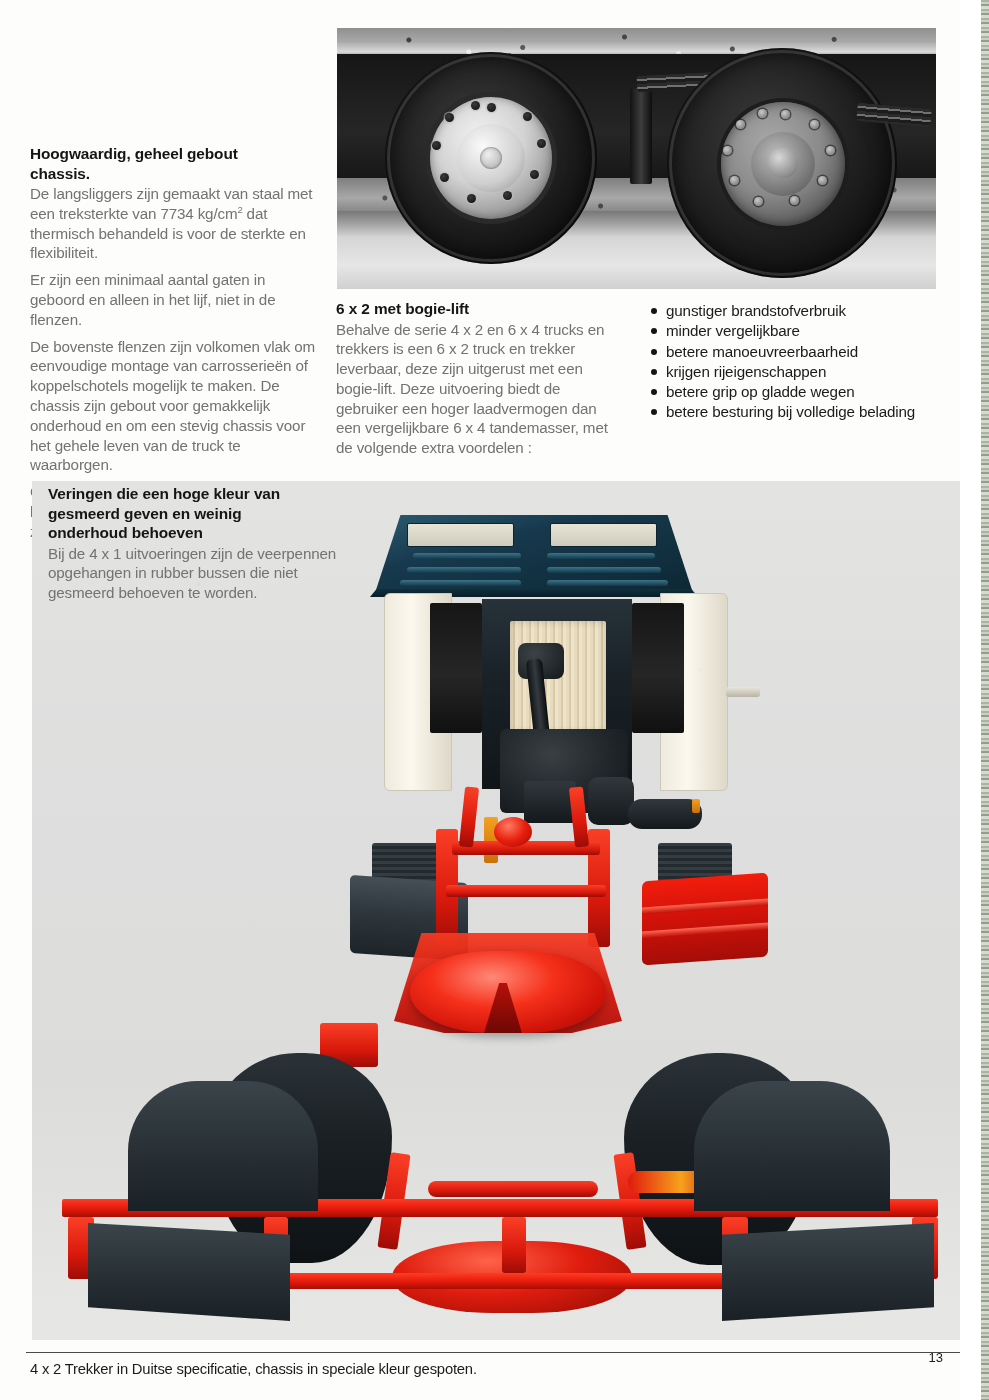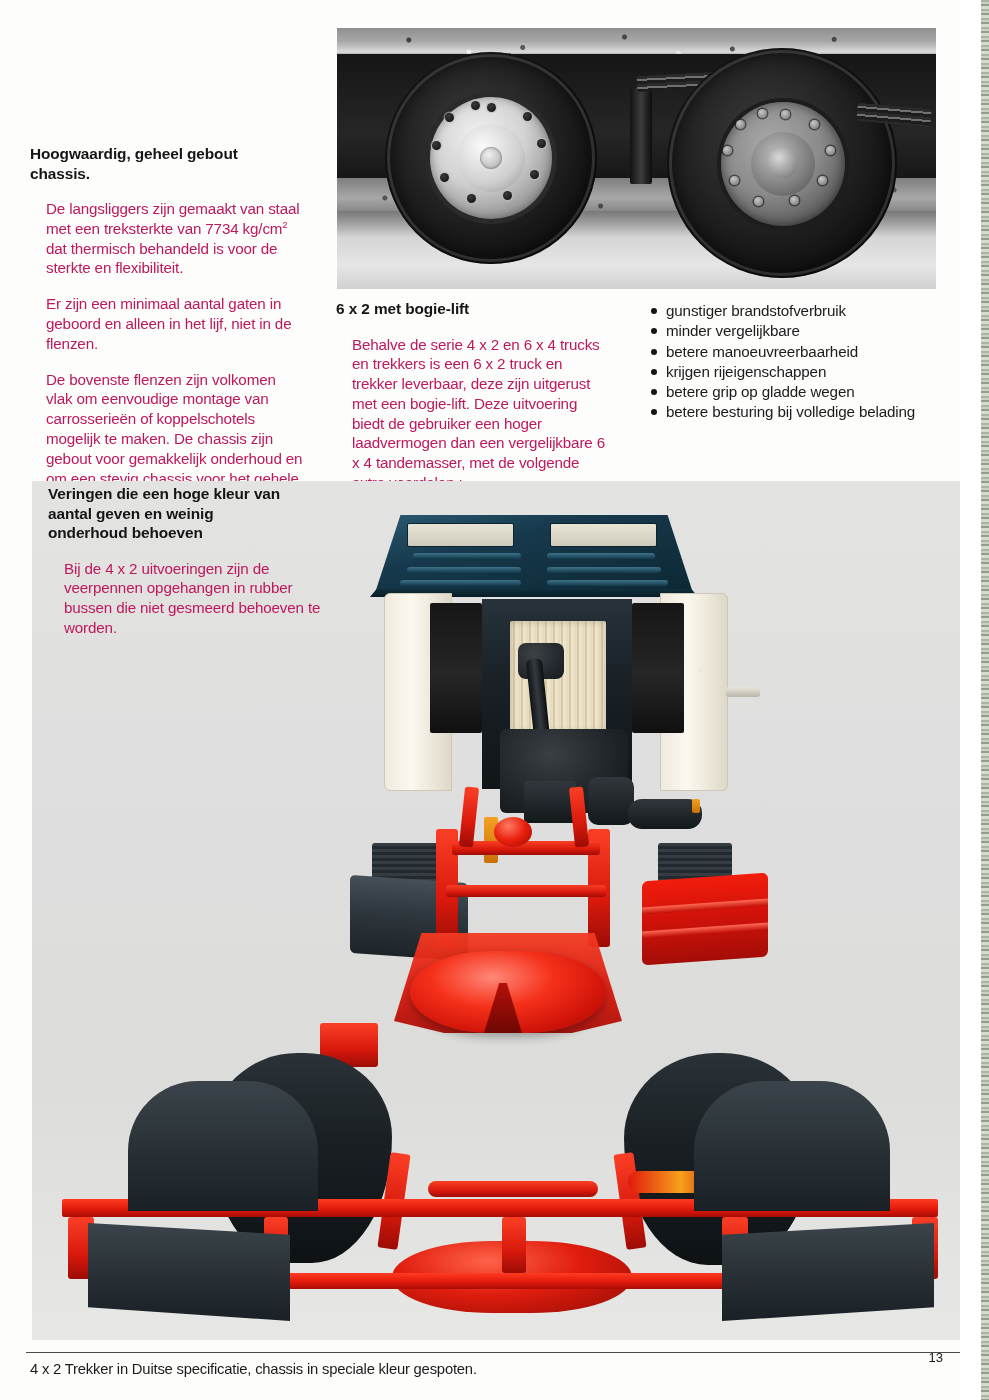--- a/index.html
+++ b/index.html
@@ -47,24 +47,24 @@
   .col { position: absolute; }
   h2.sec-head {
     margin: 0 0 1px 0;
     font-size: 15.4px;
     font-weight: bold;
     line-height: 19.5px;
     color: #151515;
     letter-spacing: -0.1px;
   }
   p.body {
-    margin: 16px;
+    margin: 0;
     font-size: 15.2px;
     line-height: 19.8px;
-    color: #be185d;
+    color: #737373;
     letter-spacing: -0.15px;
   }
   p.body + p.body { margin-top: 7px; }
   sup { font-size: 9.5px; vertical-align: super; line-height: 0; }
 
   
   ul.bullets {
     list-style: none;
     margin: 0;
     padding: 0;
@@ -554,24 +554,24 @@
 
     <div class="tp mudflap" style="left:56px; top:742px; width:202px; height:98px; clip-path:polygon(0 0,100% 12%,100% 100%,0 86%);"></div>
     <div class="tp mudflap" style="left:690px; top:742px; width:212px; height:98px; clip-path:polygon(0 12%,100% 0,100% 86%,0 100%);"></div>
     <div class="tp mudflap" style="left:96px; top:600px; width:190px; height:130px; border-radius:70px 70px 0 0;"></div>
     <div class="tp mudflap" style="left:662px; top:600px; width:196px; height:130px; border-radius:70px 70px 0 0;"></div>
   </div>
 
   <div class="col" style="left:48px; top:484px; width:290px;">
     <h2 class="sec-head">
       <span>Veringen die een hoge kleur van</span><br>
-      <span>aantal geven en weinig</span><br>
+      <span>gesmeerd geven en weinig</span><br>
       <span>onderhoud behoeven</span>
     </h2>
-    <p class="body">Bij de 4 x 2 uitvoeringen zijn de veerpennen opgehangen in rubber bussen die niet gesmeerd behoeven te worden.</p>
+    <p class="body">Bij de 4 x 1 uitvoeringen zijn de veerpennen opgehangen in rubber bussen die niet gesmeerd behoeven te worden.</p>
   </div>
 
   <div id="caption-rule"></div>
   <div id="caption">4 x 2 Trekker in Duitse specificatie, chassis in speciale kleur gespoten.</div>
   <div id="page-number">13</div>
 
   <div id="scan-edge-white"></div>
   <div id="scan-edge"></div>
 </div>
 

